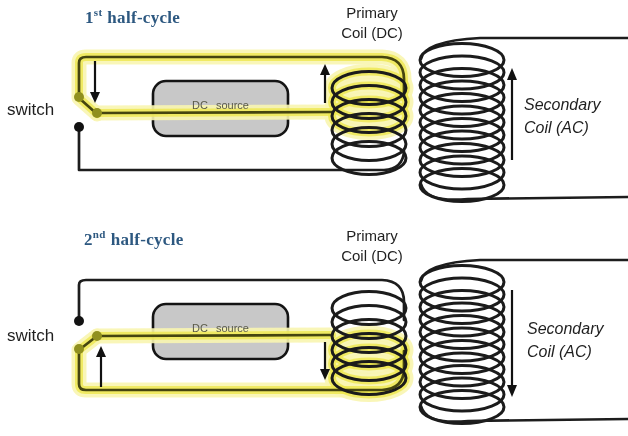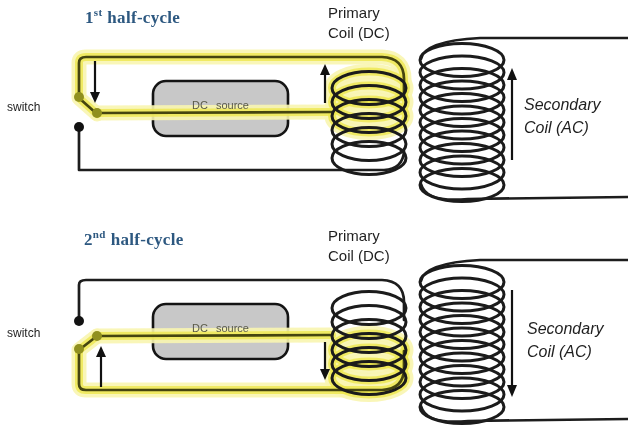--- a/index.html
+++ b/index.html
@@ -10,22 +10,22 @@
   }
   .stage svg { position:absolute; left:0; top:0; }
   .label { position:absolute; color:#1f1f1f; }
   .cycle-title {
     position:absolute; font-family:"Liberation Serif", serif;
     font-weight:bold; font-size:17px; color:#2d5880; letter-spacing:0.3px;
     white-space:nowrap;
   }
   .cycle-title sup { font-size:11px; vertical-align:super; }
   .cycle-title .rest { margin-left:5px; }
-  .switch-label { font-size:12px; }
-  .coil-label { font-size:15px; line-height:20px; width:88px; }
+  .switch-label { font-size:17px; }
+  .coil-label { font-size:15px; line-height:20px; text-align:center; width:88px; }
   .sec-label { font-size:16px; line-height:23px;font-style:italic; }
   .dc-label {
     width:135px; text-align:center; font-size:11px; color:#5a5a48;
     word-spacing:5px;
   }
   .glow-outer { fill:none; stroke:#f8f5b0; stroke-width:15; stroke-linecap:round; stroke-linejoin:round; opacity:0.9; }
   .glow-inner { fill:none; stroke:#eee74d; stroke-width:8;  stroke-linecap:round; stroke-linejoin:round; opacity:0.8; }
   .wire       { fill:none; stroke:#1d1d1d; stroke-width:2.7; stroke-linecap:round; stroke-linejoin:round; }
   .wire-hl    { fill:none; stroke:#45450f; stroke-width:2.7; stroke-linecap:round; stroke-linejoin:round; }
   .loop       { fill:none; stroke:#1b1b1b; stroke-width:3; }

